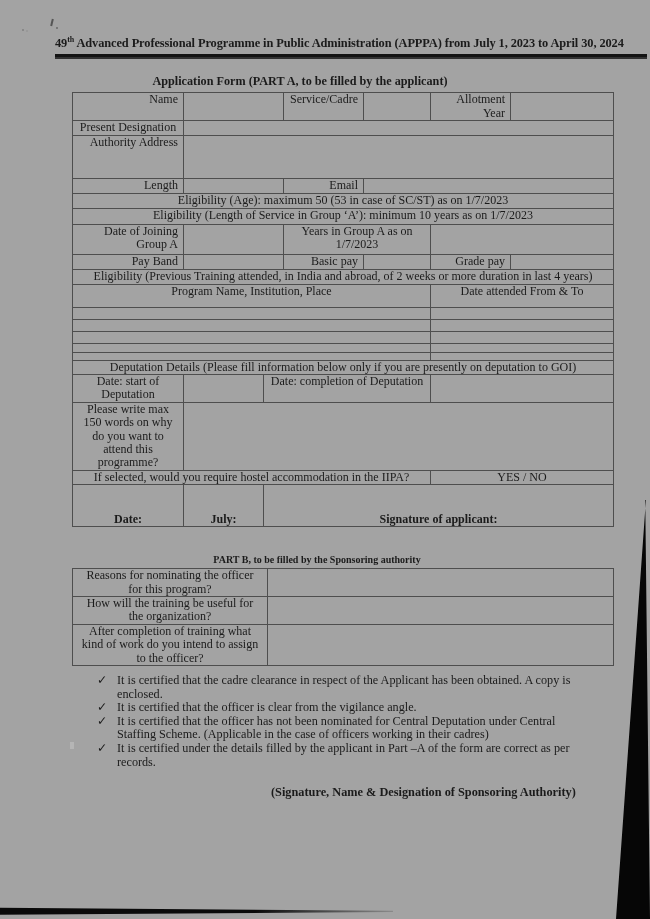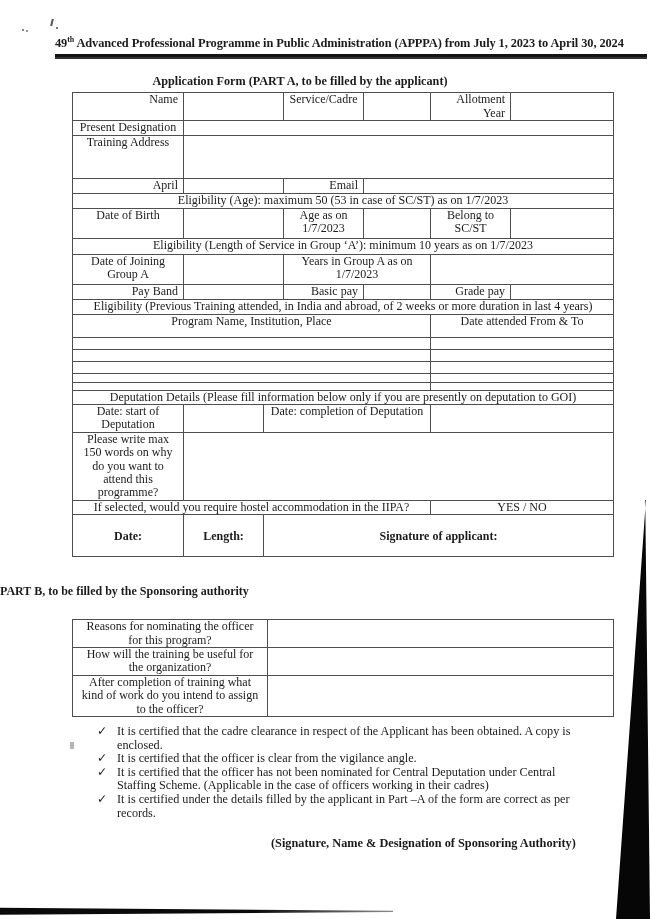--- a/index.html
+++ b/index.html
@@ -1,43 +1,43 @@
 <!DOCTYPE html>
 <html><head>
 <meta charset="utf-8">
 <style>
   * { margin:0; padding:0; box-sizing:border-box; }
   html,body { background:#e8e8e8; }
   .page {
     position:relative; width:650px; height:919px;
-    background:#ffffff; overflow:hidden;
+    background:#a3a3a3; overflow:hidden;
     font-family:"Liberation Serif","DejaVu Serif",serif;
     color:#1b1b1b;
   }
   .doc-header {
     margin:35px 0 0 55px; font-size:12.4px; font-weight:bold;
     white-space:nowrap; letter-spacing:-0.1px;
   }
   .doc-header sup { font-size:8px; }
   .double-rule {
     margin:3px 0 0 55px; width:592px; height:2px;
     border-top:3px solid #141414; border-bottom:2px solid #323232;
   }
   .part-a-title { margin-top:15px; width:600px; text-align:center; font-weight:bold; font-size:12.2px; }
-  .part-b-title { margin-top:27px; width:634px; text-align:left; font-weight:bold; font-size:12px; }
+  .part-b-title { margin-top:27px; width:634px; text-align:center; font-weight:bold; font-size:10px; }
   table { border-collapse:collapse; table-layout:fixed; margin-left:72px; width:491px; }
   .form-a { margin-top:3px; }
-  .form-b { margin-top:20px;border-radius:8px; }
+  .form-b { margin-top:3px;border-radius:8px; }
   td {
     border:1px solid #4e4e4e; padding:0 5px; vertical-align:top;
     line-height:13.4px; font-size:12px; overflow:hidden;
   }
-  .tl{text-align:center} .tc{text-align:center} .tr{text-align:right}
+  .tl{text-align:center} .tc{text-align:right} .tr{text-align:right}
   .pre{white-space:pre-line}
-  .vb{vertical-align:bottom; padding-bottom:13px}
+  .vb{vertical-align:bottom; padding-bottom:0}
   .b{font-weight:bold}
   .certs { margin:8px 0 0 97px; width:482px; list-style:none; }
   .certs li { display:flex; font-size:12.2px; line-height:13.6px; }
   .certs .chk { flex:none; width:20px; }
   .footer-sig { margin:16px 0 0 271px; font-weight:bold; font-size:12.3px; }
   
   .speck { position:absolute; background:#555; }
   .sp-tick { left:51px; top:19px; width:2px; height:7px; transform:rotate(14deg); }
   .sp-dot1 { left:56px; top:27px; width:2px; height:2px; background:#777; }
   .sp-dot2 { left:22px; top:29px; width:2px; height:2px; background:#888; }
@@ -88,39 +88,31 @@
       <td></td>
       <td class="tr pre">Allotment
 Year</td>
       <td></td>
     </tr>
     <tr style="height:14px">
       <td class="tl">Present Designation</td>
       <td colspan="6"></td>
     </tr>
     <tr style="height:43px">
-      <td class="tc">Training Address</td>
+      <td class="tc">Authority Address</td>
       <td colspan="6"></td>
     </tr>
     <tr style="height:15px">
-      <td class="tr">April</td>
+      <td class="tr">Length</td>
       <td colspan="2"></td>
       <td class="tr">Email</td>
       <td colspan="3"></td>
     </tr>
     <tr style="height:15px">
       <td colspan="7" class="tl">Eligibility (Age): maximum 50 (53 in case of SC/ST) as on 1/7/2023</td>
-    </tr>
-    <tr style="height:30px">
-      <td class="tl">Date of Birth</td>
-      <td colspan="2"></td>
-      <td class="tl">Age as on 1/7/2023</td>
-      <td></td>
-      <td class="tl">Belong to SC/ST</td>
-      <td></td>
     </tr>
     <tr style="height:16px">
       <td colspan="7" class="tl">Eligibility (Length of Service in Group ‘A’): minimum 10 years as on 1/7/2023</td>
     </tr>
     <tr style="height:30px">
       <td class="tc pre">Date of Joining
 Group A</td>
       <td colspan="2"></td>
       <td colspan="2" class="tl">Years in Group A as on 1/7/2023</td>
       <td colspan="2"></td>
@@ -172,21 +164,21 @@
     <tr style="height:67px">
       <td class="tl">Please write max 150 words on why do you want to attend this programme?</td>
       <td colspan="6"></td>
     </tr>
     <tr style="height:12px">
       <td colspan="5" class="tl">If selected, would you require hostel accommodation in the IIPA?</td>
       <td colspan="2" class="tl">YES / NO</td>
     </tr>
     <tr style="height:42px">
       <td class="tl b vb">Date:</td>
-      <td class="tl b vb">Length:</td>
+      <td class="tl b vb">July:</td>
       <td colspan="5" class="tl b vb">Signature of applicant:</td>
     </tr>
   </tbody>
     </table>
 
   <div class="part-b-title">PART B, to be filled by the Sponsoring authority</div>
 
   <table class="form-b">
     <colgroup>
         <col style="width:195px">

